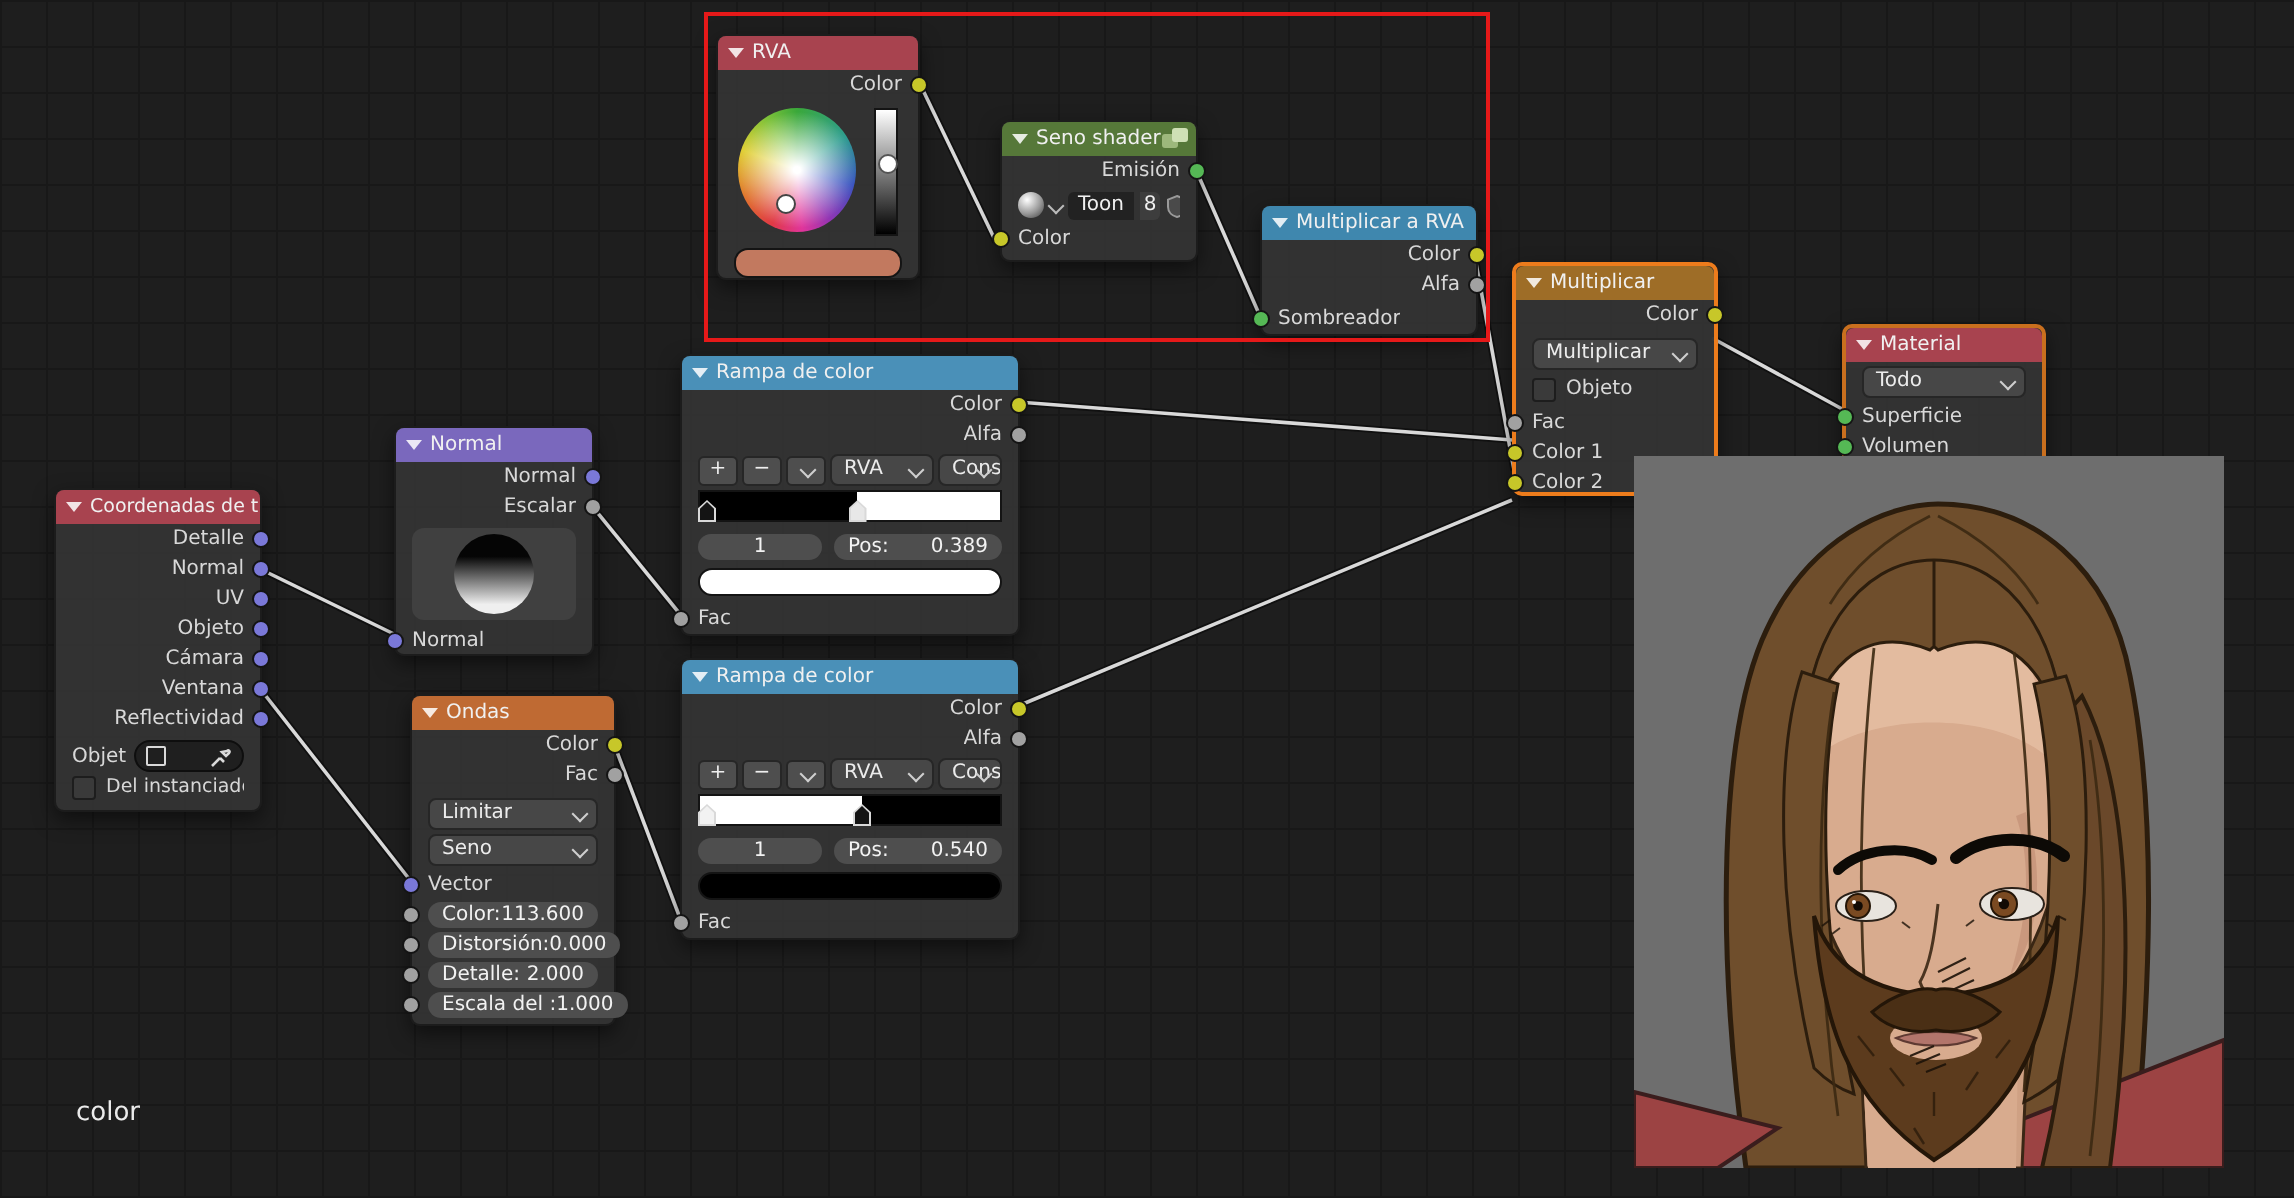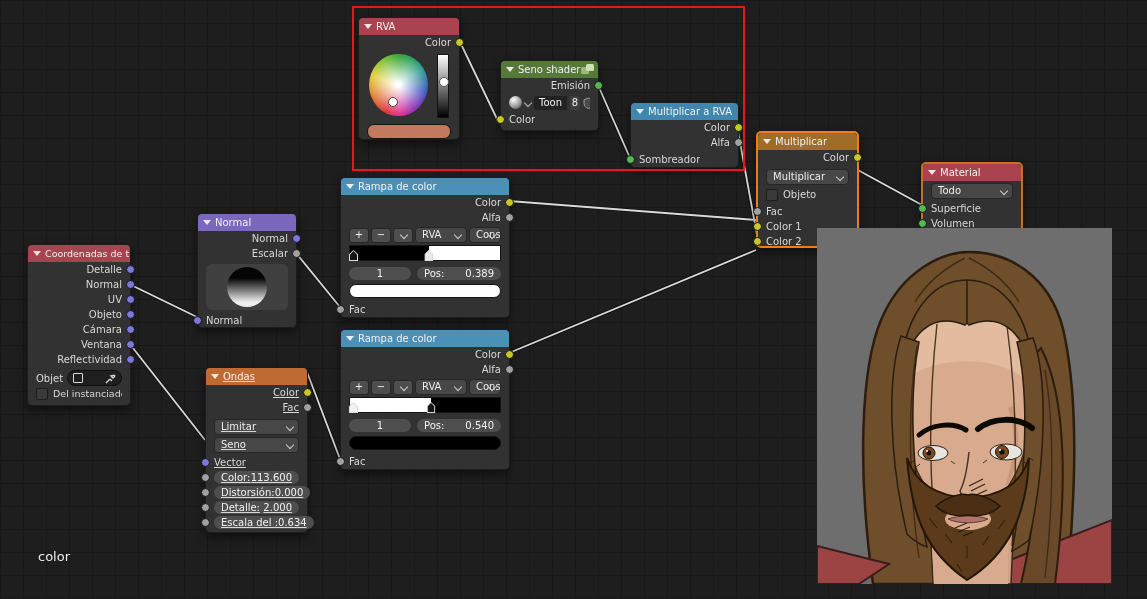--- a/index.html
+++ b/index.html
@@ -390,21 +390,21 @@
           <path d="M1,10 L5,6 M5,6 L7,8 M6,3 L8,5 L9.5,3.5 C10.3,2.7 9.3,1.7 8.5,2.5 Z" stroke="#d9d9d9" stroke-width="1.3" fill="none"></path>
         </svg>
       </div>
     </div>
     <div class="row" style="font-size:9.5px;">
       <span class="cb"></span>
       <span class="lbl">Del instanciador</span>
     </div>
   </div>
 
-  <div class="node" style="left:205px;top:367px;width:101px;height:164px;text-decoration:underline;">
+  <div class="node" style="left:205px;top:347px;width:101px;height:164px;">
     <div class="hd" style="background:#bf6a33;">
       <span class="tri"></span>
       <span>Ondas</span>
     </div>
     <div class="row out">
       <span class="lbl">Color</span>
       <i class="sock r s-yellow"></i>
     </div>
     <div class="row out">
       <span class="lbl">Fac</span>
@@ -440,21 +440,21 @@
       <i class="sock l s-gray"></i>
       <div class="pill" style="flex:1;">
         <span>Detalle:</span>
         <span>2.000</span>
       </div>
     </div>
     <div class="row" style="height:15px;">
       <i class="sock l s-gray"></i>
       <div class="pill" style="flex:1;">
         <span>Escala del :</span>
-        <span>0.634</span>
+        <span>1.000</span>
       </div>
     </div>
   </div>
 
   <div id="preview">
     <svg width="295" height="356" viewBox="0 0 295 356">
       <rect width="295" height="356" fill="#6e6e6e"></rect>
 
       <path d="M56,356 C40,240 44,140 64,92 C86,40 128,24 152,24 C200,24 238,56 248,110 C262,180 258,270 250,356 Z" fill="#6f4e2c" stroke="#2c1d0d" stroke-width="2.5"></path>
 

